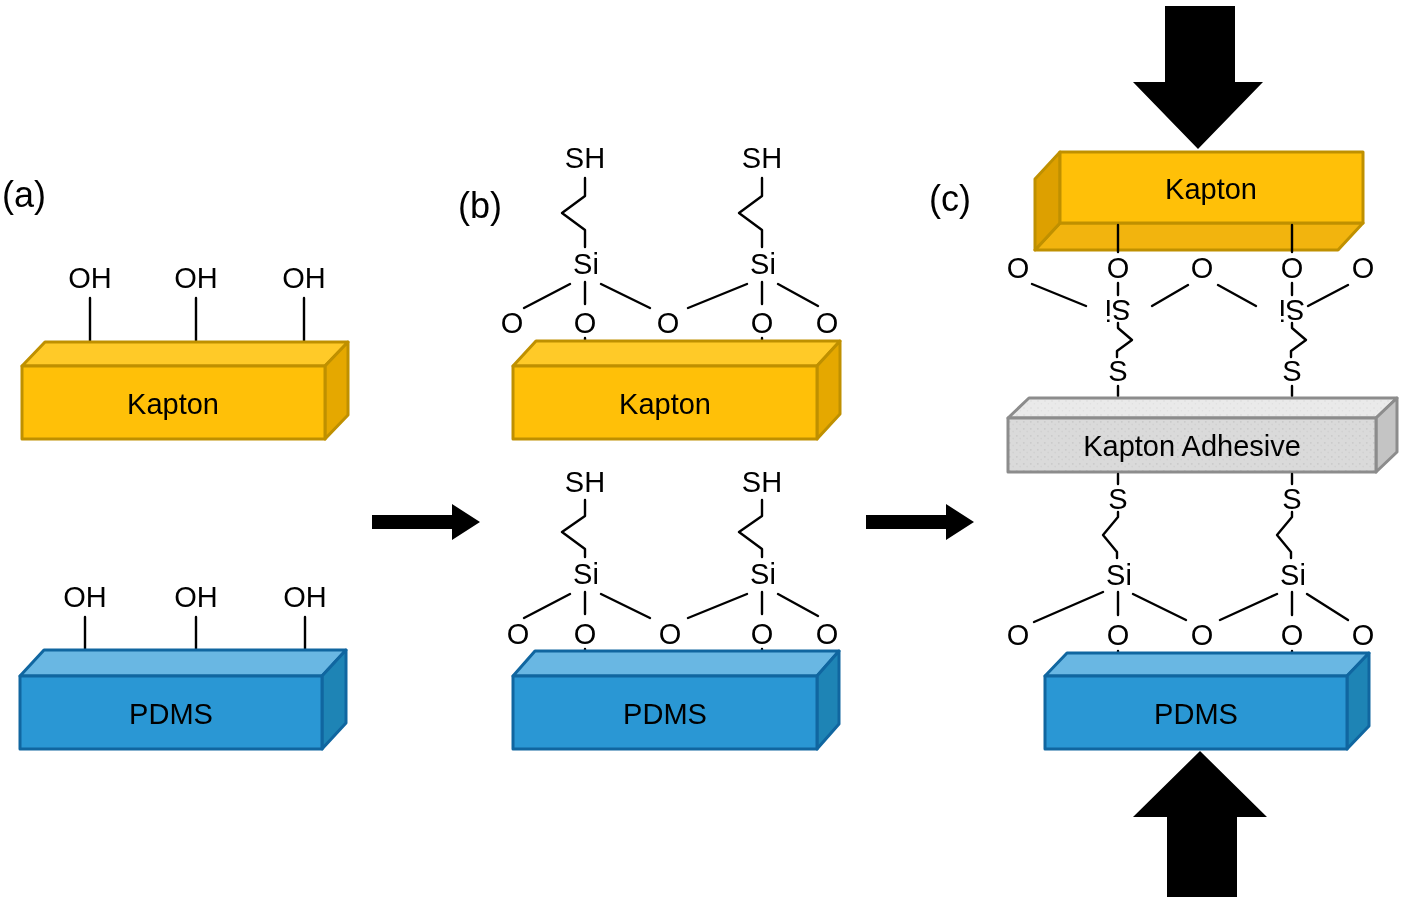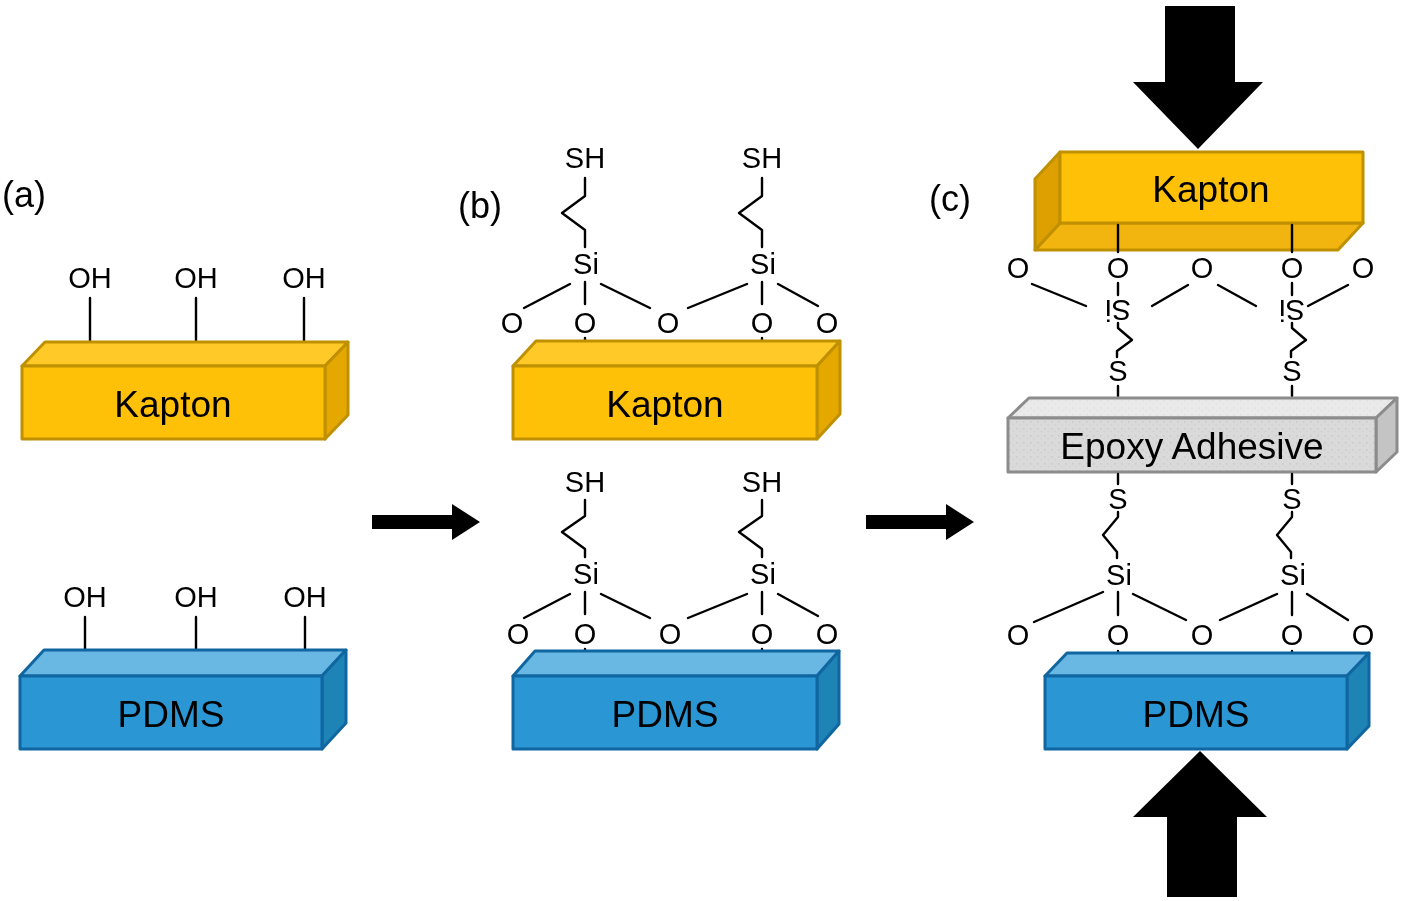--- a/index.html
+++ b/index.html
@@ -2,21 +2,21 @@
 <html><head>
 <meta charset="utf-8">
 <style>
   html,body{margin:0;padding:0;background:#fff;}
   #fig{position:relative;width:1403px;height:901px;background:#fff;overflow:hidden;
        font-family:"Liberation Sans",sans-serif;}
   #cv{position:absolute;left:0;top:0;}
   .t{position:absolute;transform:translate(-50%,-50%);color:#000;white-space:nowrap;
      font-family:"Liberation Sans",sans-serif;line-height:1;}
   .chem{font-size:29px;}
-  .blk{font-size:37px;}
+  .blk{font-size:29px;}
   .pl{font-size:36px;}
   .flip{transform:translate(-50%,-50%) rotate(180deg);}
   .bond{stroke:#000;stroke-width:2.4;fill:none;stroke-linecap:round;stroke-linejoin:round;}
   .dashed{stroke-dasharray:10 6;}
   .edge{stroke-width:3;stroke-linejoin:round;}
 </style>
 </head>
 <body>
 
 <div id="fig">
@@ -194,16 +194,16 @@
 <span class="t chem" style="left:1118px;top:635px">O</span>
 <span class="t chem" style="left:1202px;top:635px">O</span>
 <span class="t chem" style="left:1292px;top:635px">O</span>
 <span class="t chem" style="left:1363px;top:635px">O</span>
 
 <span class="t blk" style="left:173px;top:404px">Kapton</span>
 <span class="t blk" style="left:171px;top:714px">PDMS</span>
 <span class="t blk" style="left:665px;top:404px">Kapton</span>
 <span class="t blk" style="left:665px;top:714px">PDMS</span>
 <span class="t blk" style="left:1211px;top:189px">Kapton</span>
-<span class="t blk" style="left:1192px;top:446px">Epoxy Adhesive</span>
+<span class="t blk" style="left:1192px;top:446px">Kapton Adhesive</span>
 <span class="t blk" style="left:1196px;top:714px">PDMS</span>
 
 </div>
 
 </body></html>

